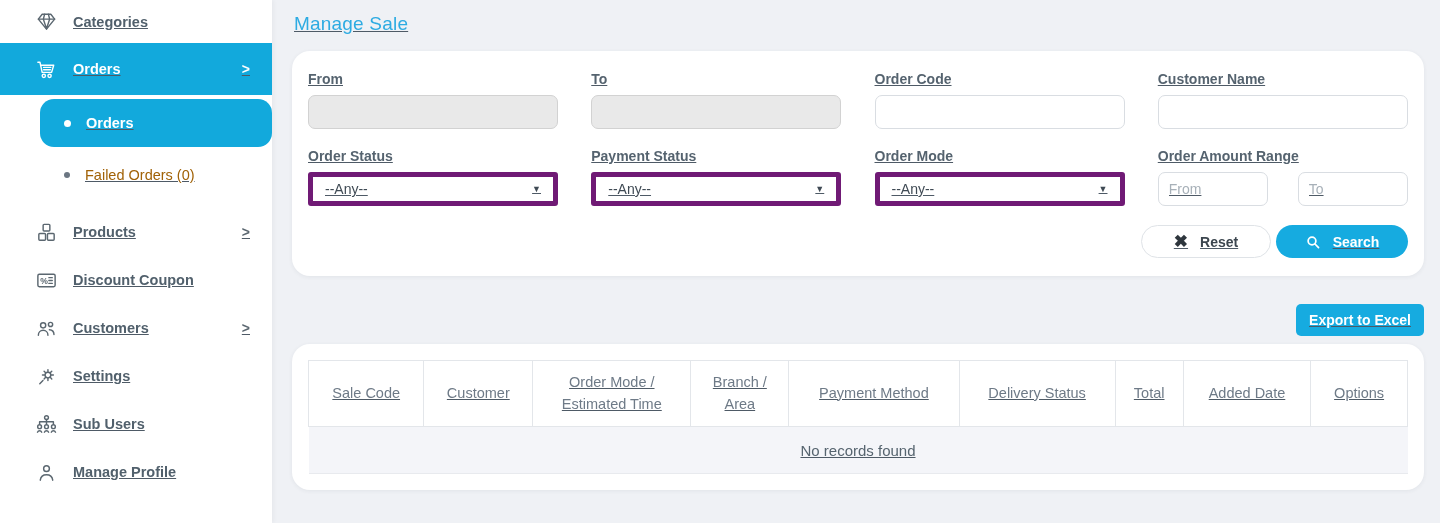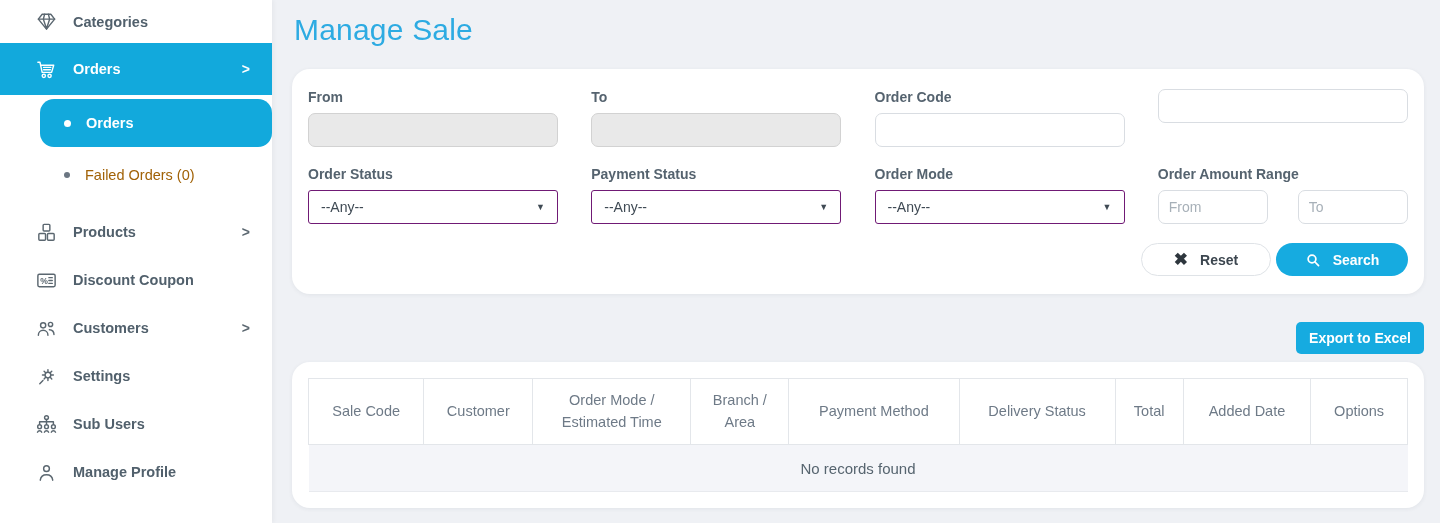--- a/index.html
+++ b/index.html
@@ -2,21 +2,21 @@
 <html><head>
 <meta charset="utf-8">
 <style>
   * { box-sizing: border-box; margin: 0; padding: 0; }
   html,body { width:1440px; height:523px; overflow:hidden; }
   body {
     font-family: "Liberation Sans", sans-serif;
     background:#eff1f5;
     color:#4e5a66;
   }
-  .app { display:flex; width:1440px; height:427px; }
+  .app { display:flex; width:1440px; height:427px;text-decoration:underline; }
 
   
   .sidebar {
     width:272px; min-width:272px; height:523px;
     background:#ffffff;
     box-shadow: 2px 0 4px rgba(0,0,0,0.04);
     position:relative; z-index:2;
     padding-top:0;
   }
   .side-item {
@@ -45,43 +45,43 @@
   .sub-item.sub-active {
     background:#12a9dc; border-radius:14px; color:#ffffff; font-weight:700;
     margin-top:4px; margin-bottom:4px;
   }
   .sub-item.sub-active .bullet { background:#ffffff; width:7px; height:7px; }
   .side-gap { height:9px; }
 
   
   .main { flex:1; padding:0 16px 0 20px; }
   .page-title {
-    font-size:30px; font-weight:300; color:#2dabe2;
-    margin:13px 0 22px 2px; letter-spacing:0.2px;
+    font-size:19px; font-weight:300; color:#2dabe2;
+    margin:13px 0 16px 2px; letter-spacing:0.2px;
   }
   .card {
     background:#ffffff; border-radius:18px;
     box-shadow:0 1px 4px rgba(40,50,70,0.07);
   }
   .filter-card { padding:20px 16px 18px 16px; }
   .fgrid {
     display:grid; grid-template-columns:repeat(4,1fr);
     column-gap:33px; margin-bottom:19px;
   }
   .fcol { display:flex; flex-direction:column; }
   .flabel { font-size:14px; font-weight:700; color:#55636f; margin-bottom:8px; }
   .tinput {
     width:250px; height:34px; border:1px solid #d9dde2; border-radius:7px;
     background:#ffffff; padding:0 10px; font-size:14px; color:#444;
     font-family:"Liberation Sans", sans-serif; outline:none;
   }
   .tinput.disabled { background:#e9e9e9; border-color:#d2d2d2; }
   .tinput::placeholder { color:#a7b0b8; }
   .fselect {
-    width:250px; height:34px; border:1px solid #701a75; border-radius:3px;
+    width:250px; height:34px; border:5px solid #701a75; border-radius:3px;
     background:#ffffff; display:flex; align-items:center; justify-content:space-between;
     padding:0 12px; font-size:14px; color:#3f4a54; cursor:pointer;
   }
   .fselect .caret { font-size:9px; color:#3f4a54; }
   .range-wrap { display:flex; gap:30px; }
   .tinput.small { width:110px; }
   .actions { display:flex; justify-content:flex-end; gap:5px; margin-top:16px; }
   .btn {
     display:flex; align-items:center; justify-content:center; gap:12px;
     height:33px; border-radius:17px; font-size:14px; font-weight:700;
@@ -243,20 +243,21 @@
         </div>
         <div class="fcol">
           <span class="flabel">To</span>
           <input class="tinput disabled" type="text" readonly="" style="">
         </div>
         <div class="fcol">
           <span class="flabel">Order Code</span>
           <input class="tinput" type="text" style="">
         </div>
         <div class="fcol">
+          <span class="flabel">Customer Name</span>
           <input class="tinput" type="text" style="">
         </div>
       </div>
 
       <div class="fgrid">
         <div class="fcol">
           <span class="flabel">Order Status</span>
           <div class="fselect">
             <span>--Any--</span>
             <span class="caret">▼</span>

